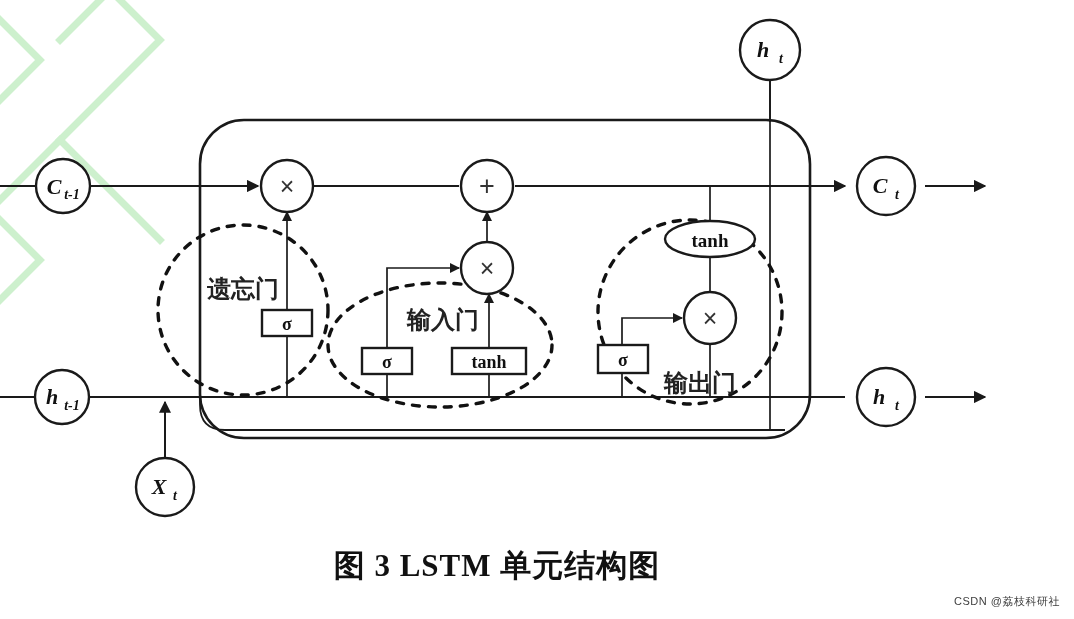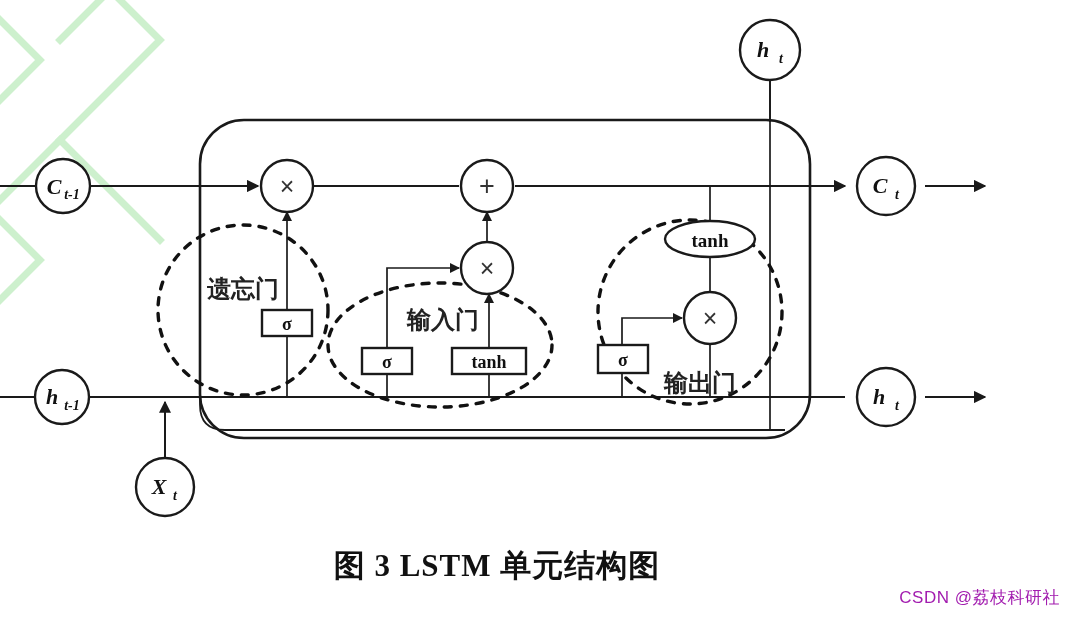--- a/index.html
+++ b/index.html
@@ -36,22 +36,22 @@
     font-size: 31px;
     font-weight: bold;
     color: #111111;
     letter-spacing: 1px;
   }
   .watermark {
     position: absolute;
     right: 14px;
     bottom: 10px;
     font-family: "Liberation Sans", sans-serif;
-    font-size: 17px;
-    color: #a21caf;
+    font-size: 11px;
+    color: #404040;
     letter-spacing: 0.5px;
     white-space: nowrap;
   }
   svg text.node-label {
     font-family: "Liberation Serif", serif;
     font-style: italic;
     font-weight: bold;
     fill: #111111;
   }
   svg text.op-label {

